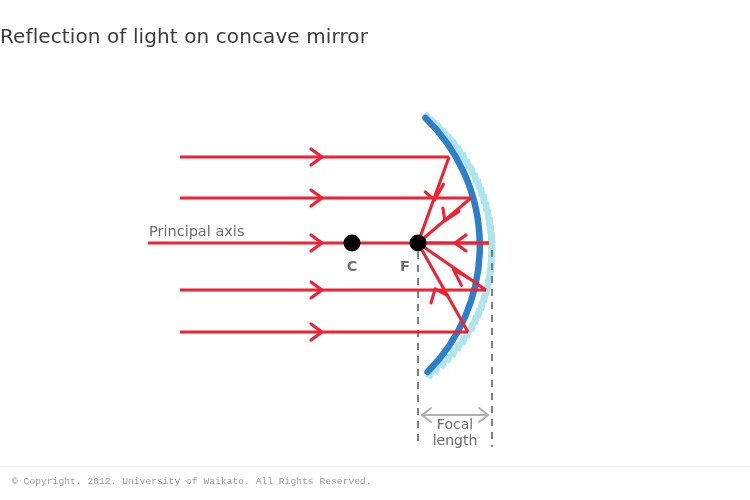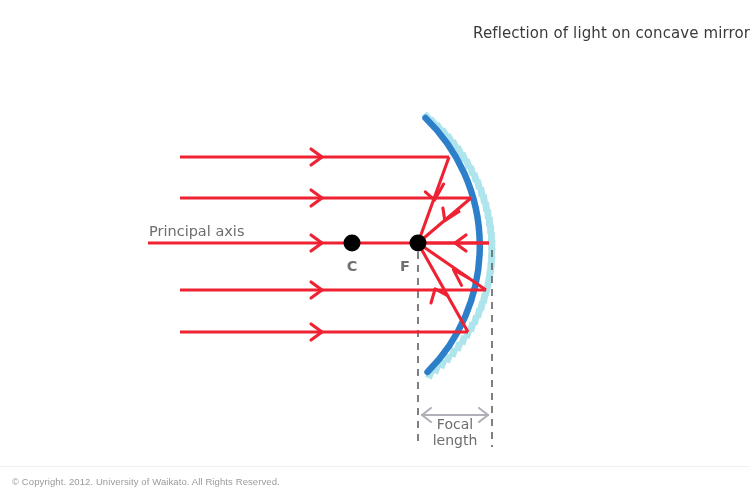--- a/index.html
+++ b/index.html
@@ -20,39 +20,39 @@
     position: absolute;
     inset: 0;
     width: 750px;
     height: 500px;
   }
   .diagram-title {
     position: absolute;
     top: 24px;
     left: 0;
     width: 750px;
-    text-align: right;
-    font-size: 15px;
+    text-align: left;
+    font-size: 20px;
     font-family: "DejaVu Sans", sans-serif;
     color: #3b3b3b;
     letter-spacing: 0.1px;
   }
   .footer-rule {
     position: absolute;
     left: 0;
     top: 466px;
     width: 750px;
     height: 1px;
     background: #f0f0f0;
   }
   .footer-text {
     position: absolute;
     left: 12px;
     top: 476px;
-    font-family: Liberation Sans, sans-serif;
+    font-family: Liberation Mono, monospace;
     font-size: 9.5px;
     color: #9a9a9a;
     letter-spacing: 0.1px;
   }
   svg#scene {
     position: absolute;
     left: 0;
     top: 0;
   }
   .lbl-axis {

